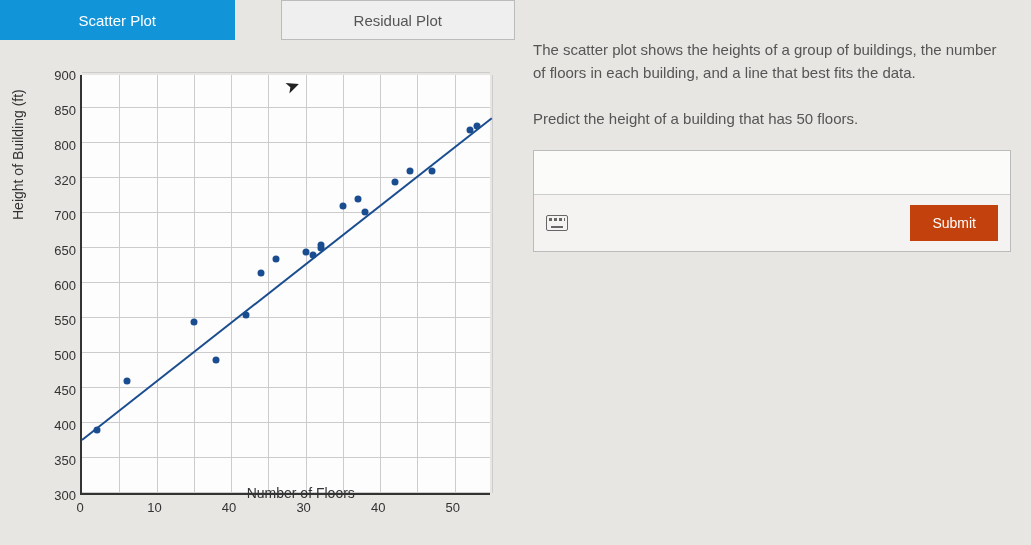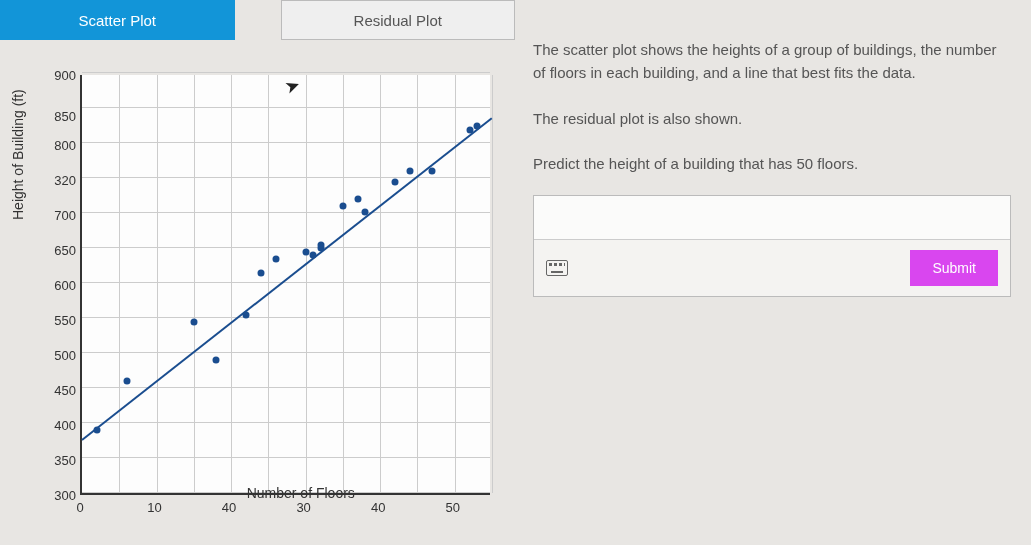--- a/index.html
+++ b/index.html
@@ -157,21 +157,21 @@
       linear-gradient(#666,#666) 10px 0/3px 3px no-repeat,
       linear-gradient(#666,#666) 15px 0/3px 3px no-repeat;
   }
   .keyboard-icon::after {
     content: "";
     position: absolute;
     left: 4px; right: 4px; bottom: 2px; height: 2px;
     background: #666;
   }
   .submit-btn {
-    background: #d946ef;
+    background: #c2410c;
     color: #fff;
     border: none;
     padding: 10px 22px;
     font-size: 14px;
     cursor: pointer;
   }
   .y-ticks-wrap, .x-ticks-wrap {
     position: absolute;
     left: 80px;
     top: 35px;
@@ -243,41 +243,40 @@
         <div class="tick-y" style="top: 385px;">350</div>
         <div class="tick-y" style="top: 350px;">400</div>
         <div class="tick-y" style="top: 315px;">450</div>
         <div class="tick-y" style="top: 280px;">500</div>
         <div class="tick-y" style="top: 245px;">550</div>
         <div class="tick-y" style="top: 210px;">600</div>
         <div class="tick-y" style="top: 175px;">650</div>
         <div class="tick-y" style="top: 140px; margin-left: 44px;">700</div>
         <div class="tick-y" style="top: 105px;">320</div>
         <div class="tick-y" style="top: 70px;">800</div>
-        <div class="tick-y" style="top: 41px;">850</div>
+        <div class="tick-y" style="top: 35px;">850</div>
         <div class="tick-y" style="top: 0px;">900</div>
       </div>
     <div class="x-ticks-wrap" id="xticks">
         <div class="tick-x" style="left: 0px;">0</div>
         <div class="tick-x" style="left: 74.5455px;">10</div>
         <div class="tick-x" style="left: 149.091px;">40</div>
         <div class="tick-x" style="left: 223.636px;">30</div>
         <div class="tick-x" style="left: 298.182px;">40</div>
         <div class="tick-x" style="left: 372.727px;">50</div>
       </div>
 
     <div class="x-label">Number of Floors</div>
 
     <span class="cursor-arrow" style="left:285px; top:35px;">➤</span>
   </div>
 </div>
 
 <div class="right-panel">
   <p>The scatter plot shows the heights of a group of buildings, the number of floors in each building, and a line that best fits the data.</p>
-  <p>The residual plot is also shown.</p>
   <p>
     <span>Predict the height of a building that has </span><span>50</span><span> floors.</span>
   </p>
 
   <div class="answer-box">
     <input class="answer-input" type="text" placeholder="" style="">
     <div class="answer-toolbar">
       <span class="keyboard-icon"></span>
       <button class="submit-btn">Submit</button>
     </div>

